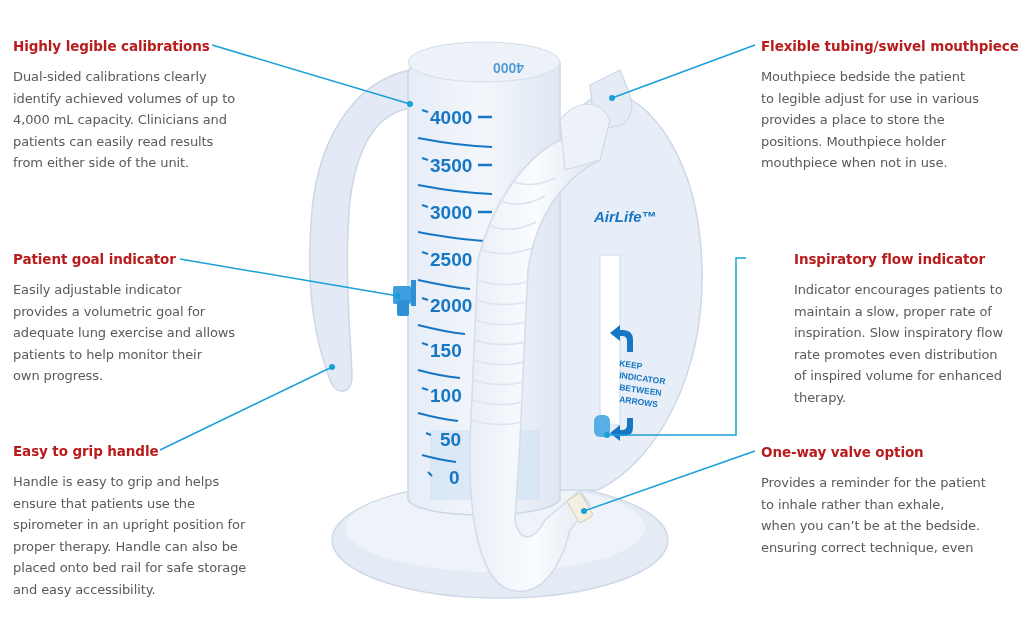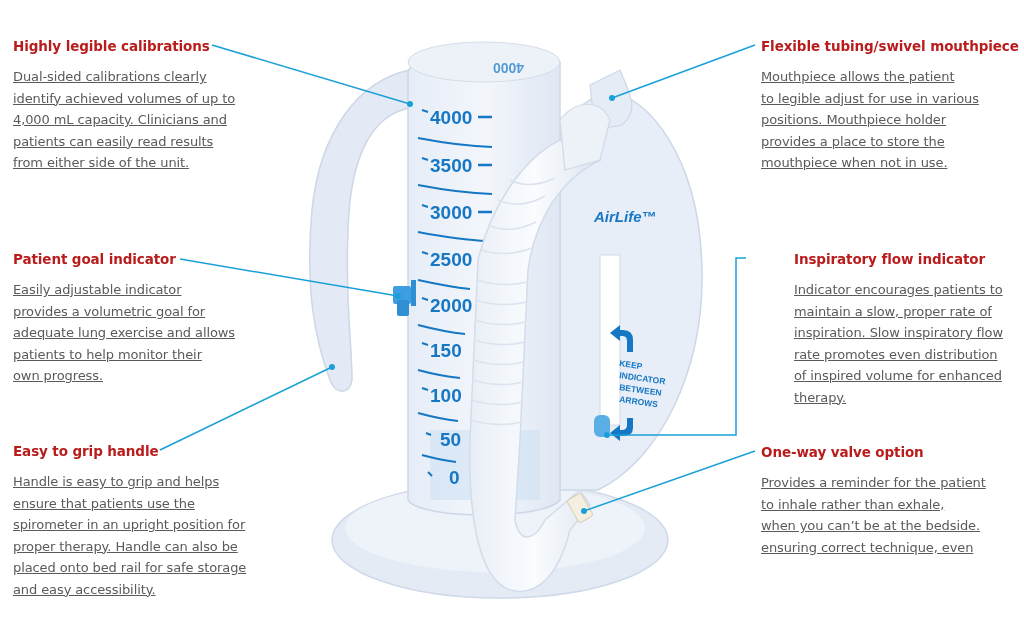--- a/index.html
+++ b/index.html
@@ -1,21 +1,21 @@
 <!DOCTYPE html>
 <html><head>
   <meta charset="utf-8">
   <style>
     html, body { margin: 0; padding: 0; background: #ffffff; }
     body { width: 1024px; height: 639px; position: relative; overflow: hidden;
            font-family: "DejaVu Sans", "Liberation Sans", sans-serif; }
     .callout { position: absolute; }
     .callout-title { color: #b91c1c; font-weight: bold; font-size: 13.5px; line-height: 18px;
                      margin: 0 0 11px 0; white-space: nowrap; letter-spacing: -0.1px; }
-    .callout-body { color: #5a5a5a; font-size: 13px; line-height: 21.5px; margin: 0; letter-spacing: -0.1px; text-decoration: underline; }
+    .callout-body { color: #5a5a5a; font-size: 13px; line-height: 21.5px; margin: 0; letter-spacing: -0.1px; }
     .callout-body span { display: block; white-space: nowrap; }
     #illustration { position: absolute; left: 0; top: 0; width: 1024px; height: 639px; }
     .scale-label { font-family: "Liberation Sans", sans-serif; font-weight: bold; fill: #1677c4; }
     .device-text { font-family: "Liberation Sans", sans-serif; font-weight: bold; fill: #1677c4; }
   </style>
 </head>
 <body>
 
 <svg id="illustration" viewBox="0 0 1024 639" xmlns="http://www.w3.org/2000/svg">
   <defs>
@@ -193,24 +193,24 @@
     <span>spirometer in an upright position for</span>
     <span>proper therapy. Handle can also be</span>
     <span>placed onto bed rail for safe storage</span>
     <span>and easy accessibility.</span>
   </p>
 </div>
 
 <div class="callout" style="left:761px; top:37px;">
   <p class="callout-title">Flexible tubing/swivel mouthpiece</p>
   <p class="callout-body">
-    <span>Mouthpiece allows the patient</span>
+    <span>Mouthpiece bedside the patient</span>
     <span>to legible adjust for use in various</span>
+    <span>provides a place to store the</span>
     <span>positions. Mouthpiece holder</span>
-    <span>provides a place to store the</span>
     <span>mouthpiece when not in use.</span>
   </p>
 </div>
 
 <div class="callout" style="left:794px; top:250px;">
   <p class="callout-title">Inspiratory flow indicator</p>
   <p class="callout-body">
     <span>Indicator encourages patients to</span>
     <span>maintain a slow, proper rate of</span>
     <span>inspiration. Slow inspiratory flow</span>

